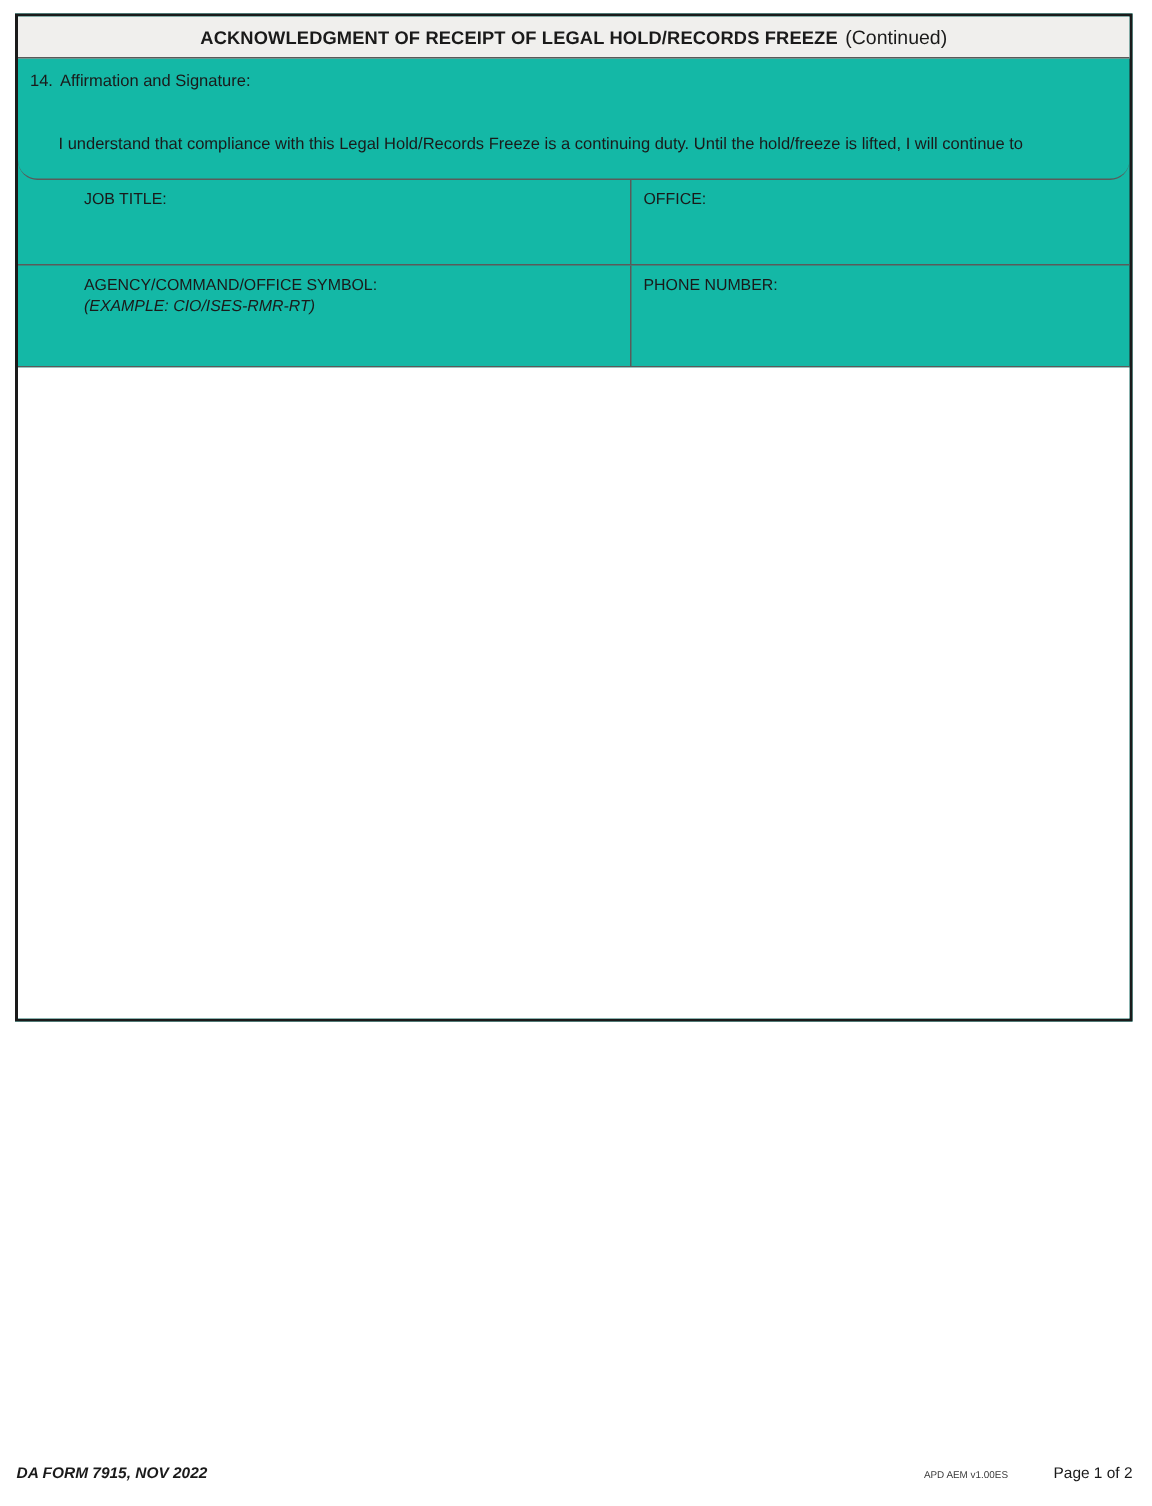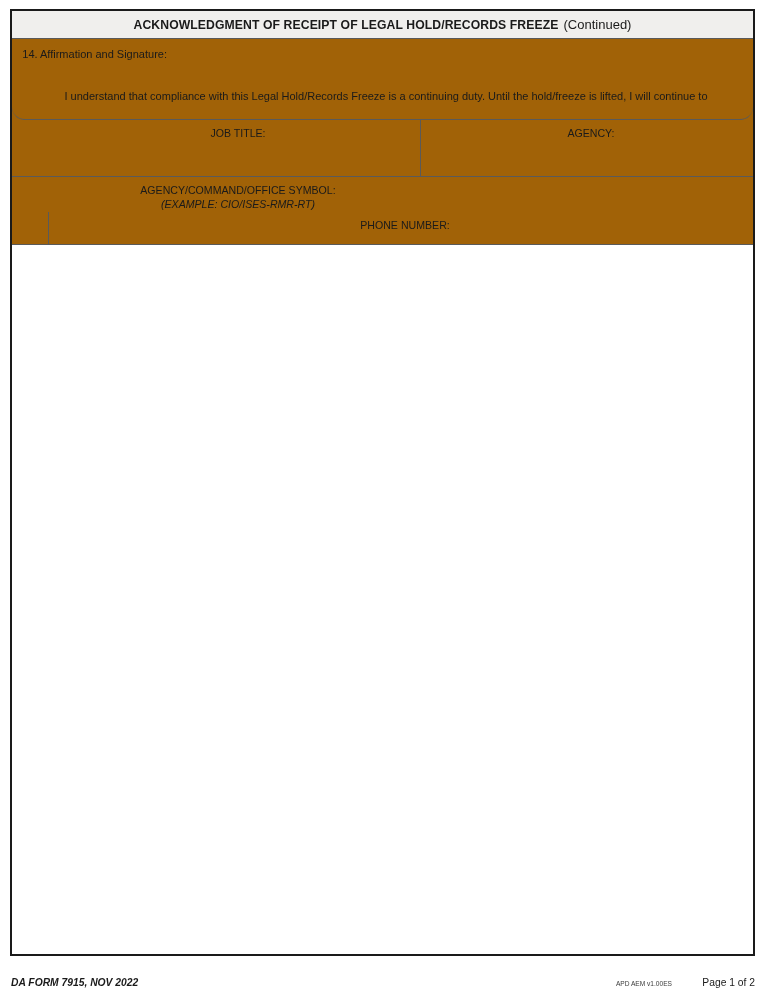--- a/index.html
+++ b/index.html
@@ -15,25 +15,24 @@
     position: relative;
     overflow: hidden;
   }
 
   
   .form-frame {
     position: absolute;
     left: 10px;
     top: 9px;
     width: 745px;
-    height: 947px;
+    height: 672px;
     border: 2px solid #1a1a1a;
     box-sizing: border-box;
-    background: #a16207;
-    text-align: center;
+    background: #14b8a6;
   }
 
   
   .title-bar {
     height: 28px;
     background: #f0efed;
     border-bottom: 1.5px solid #5a5a5a;
     display: flex;
     align-items: center;
     justify-content: center;
@@ -80,21 +79,21 @@
   }
 
   
   .field-row {
     display: flex;
     box-sizing: border-box;
     border-bottom: 1.5px solid #5a5a5a;
     padding-left: 36px;
   }
   .row-jobtitle { height: 57px; }
-  .row-agency   { height: 68px; flex-direction: column; }
+  .row-agency   { height: 68px; }
   .row-name     { height: 58px; }
 
   .field-cell {
     position: relative;
     box-sizing: border-box;
     padding: 6px 0 0 8px;
   }
   .field-cell + .field-cell {
     border-left: 1.5px solid #5a5a5a;
   }
@@ -183,21 +182,21 @@
         <span class="section-num">14.</span><span>Affirmation and Signature:</span>
       </div>
       <div class="affirm-text">I understand that compliance with this Legal Hold/Records Freeze is a continuing duty. Until the hold/freeze is lifted, I will continue to</div>
     </div>
 
     <div class="field-row row-jobtitle">
       <div class="field-cell c-jobtitle">
         <div class="field-label">JOB TITLE:</div>
       </div>
       <div class="field-cell c-email">
-        <div class="field-label">AGENCY:</div>
+        <div class="field-label">OFFICE:</div>
       </div>
     </div>
 
     <div class="field-row row-agency">
       <div class="field-cell c-agency">
         <div class="field-label">AGENCY/COMMAND/OFFICE SYMBOL:</div>
         <div class="field-sub">(EXAMPLE: CIO/ISES-RMR-RT)</div>
       </div>
       <div class="field-cell c-phone">
         <div class="field-label">PHONE NUMBER:</div>

